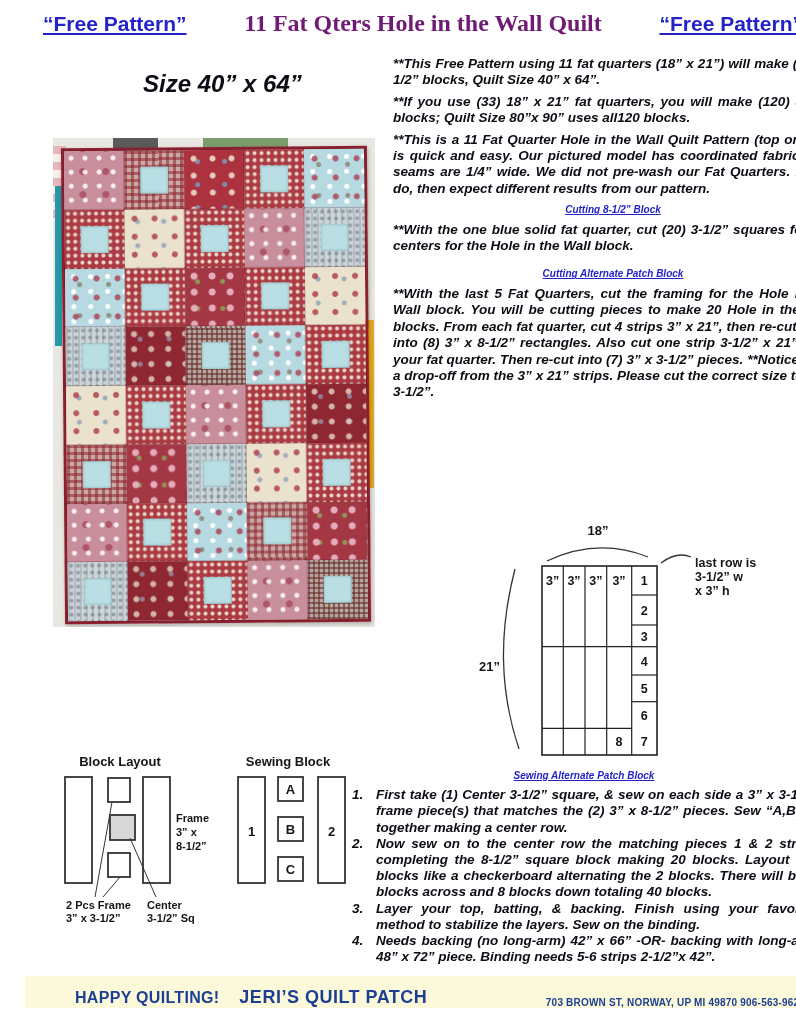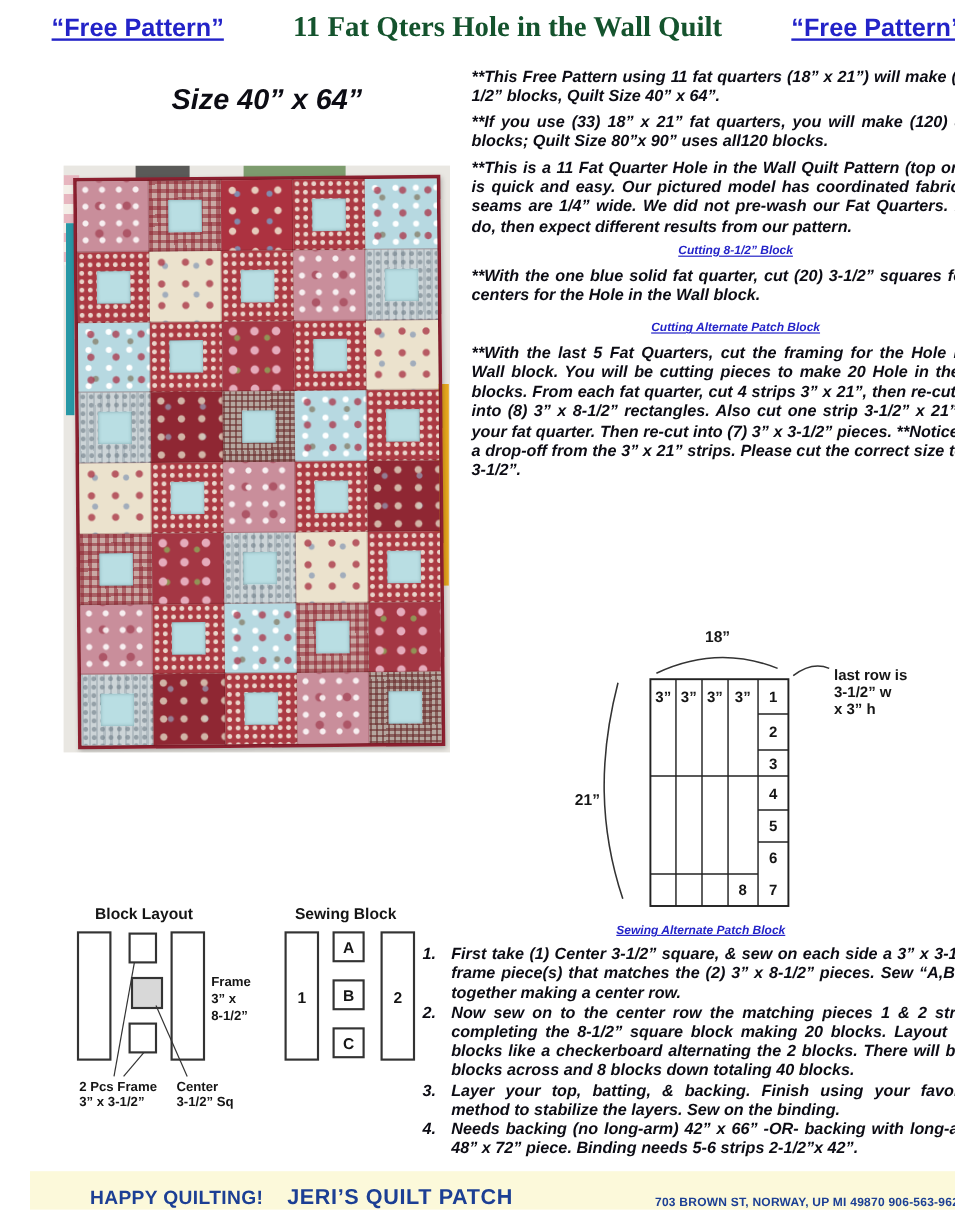--- a/index.html
+++ b/index.html
@@ -3,21 +3,21 @@
 <meta charset="utf-8">
 <style>
   html,body{margin:0;padding:0;background:#fff;}
   .page{position:relative;width:796px;height:1024px;background:#ffffff;overflow:hidden;
         font-family:"Liberation Sans",sans-serif;color:#0c0c14;margin-left:25px;}
 
   
   .header{position:absolute;left:0;top:10px;width:100%;display:flex;justify-content:space-between;
           align-items:baseline;padding:0 18px;box-sizing:border-box;}
   .free-pattern{color:#2323c8;font-weight:bold;font-size:21px;text-decoration:underline;white-space:nowrap;}
-  .main-title{font-family:"Liberation Serif",serif;font-weight:bold;font-size:24px;color:#14532d;white-space:nowrap;}
+  .main-title{font-family:"Liberation Serif",serif;font-weight:bold;font-size:24px;color:#701a75;white-space:nowrap;}
 
   .size-label{position:absolute;left:118px;top:70px;font-size:24px;font-weight:bold;font-style:italic;}
 
   
   .photo{position:absolute;left:28px;top:138px;width:322px;height:489px;background:#e9e7e2;overflow:hidden;}
   .sliver{position:absolute;}
   .quilt{position:absolute;left:10px;top:9px;width:300px;height:470px;border:3px solid #8c2030;
          display:grid;grid-template-columns:repeat(5,1fr);grid-template-rows:repeat(8,1fr);
          transform:rotate(-0.5deg);box-shadow:1px 2px 4px rgba(0,0,0,.25);}
   .q-block{position:relative;outline:1px solid rgba(90,20,25,.25);}

